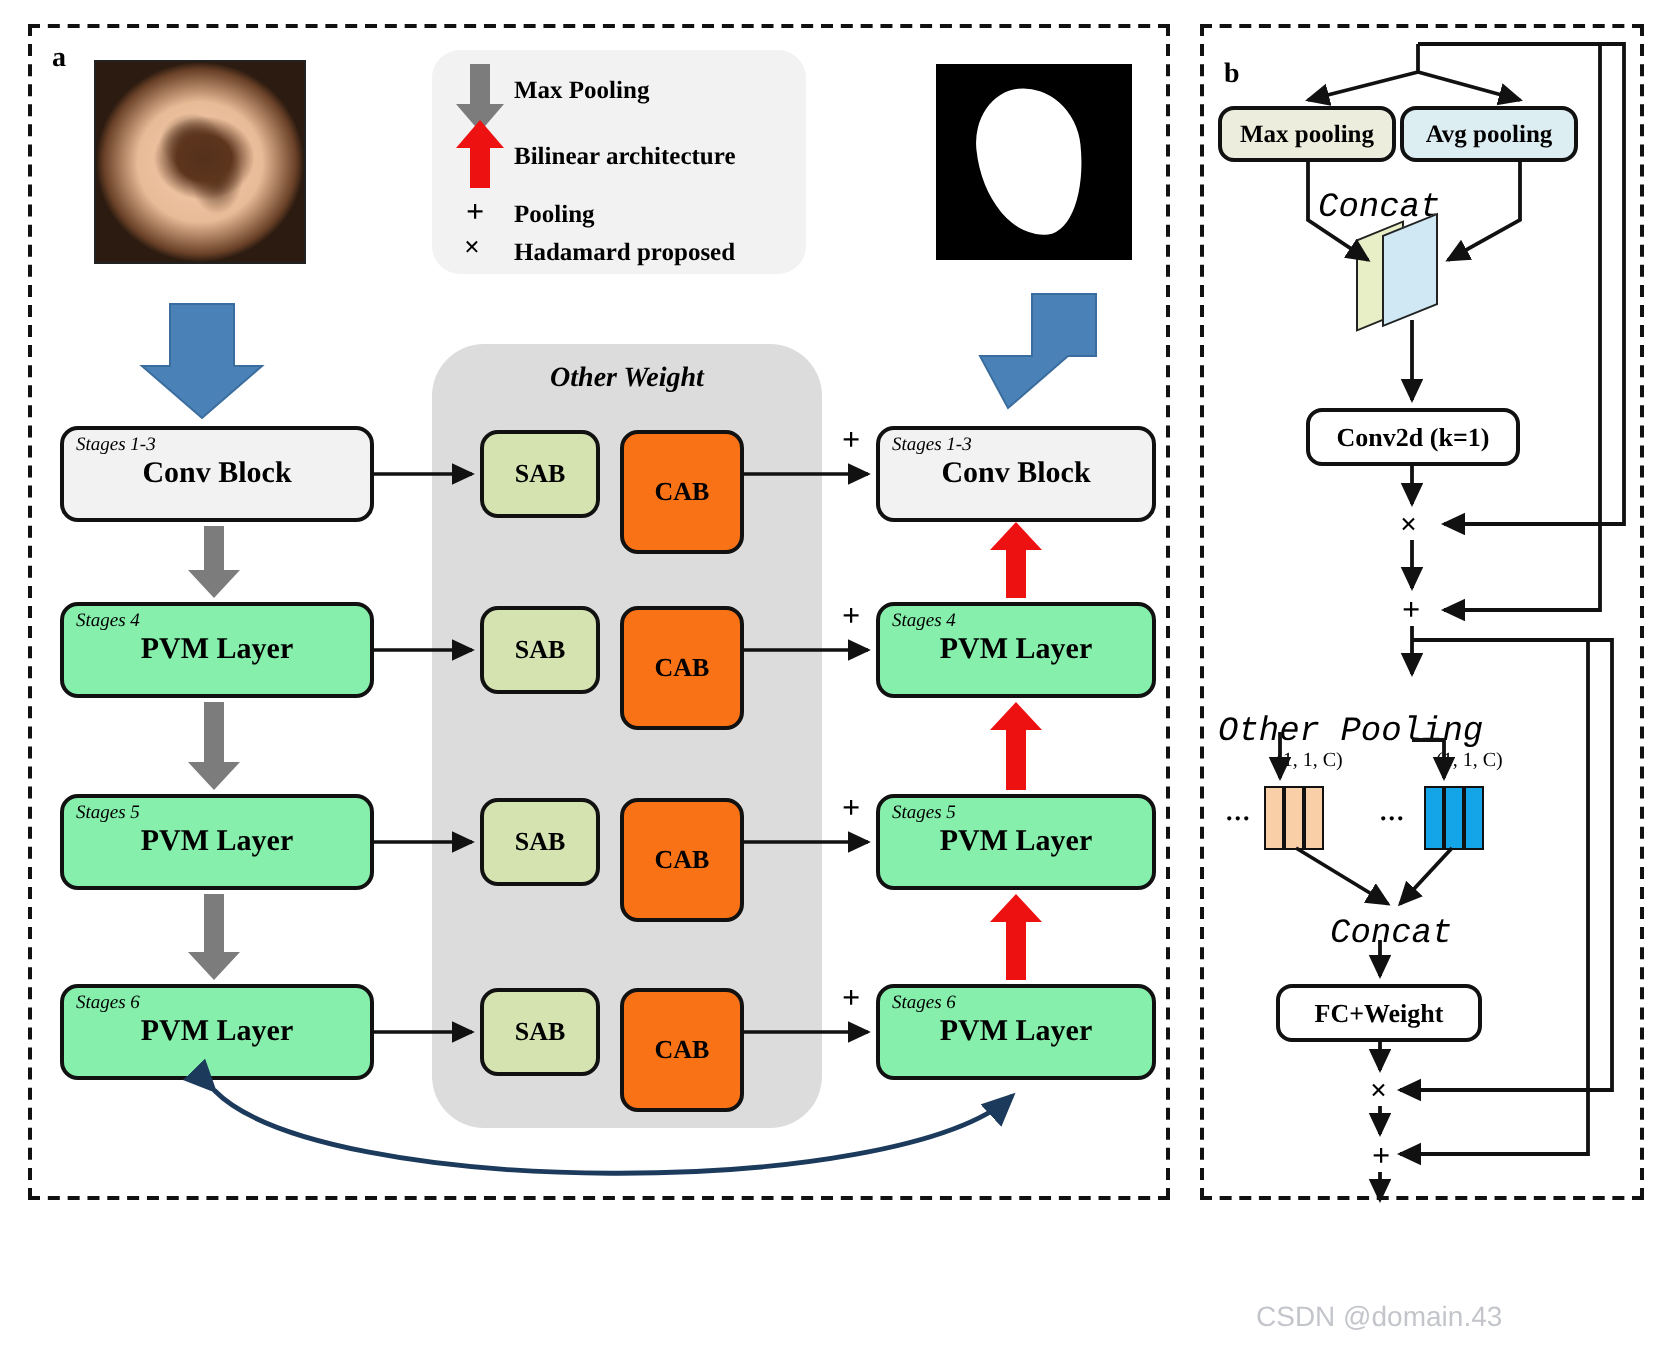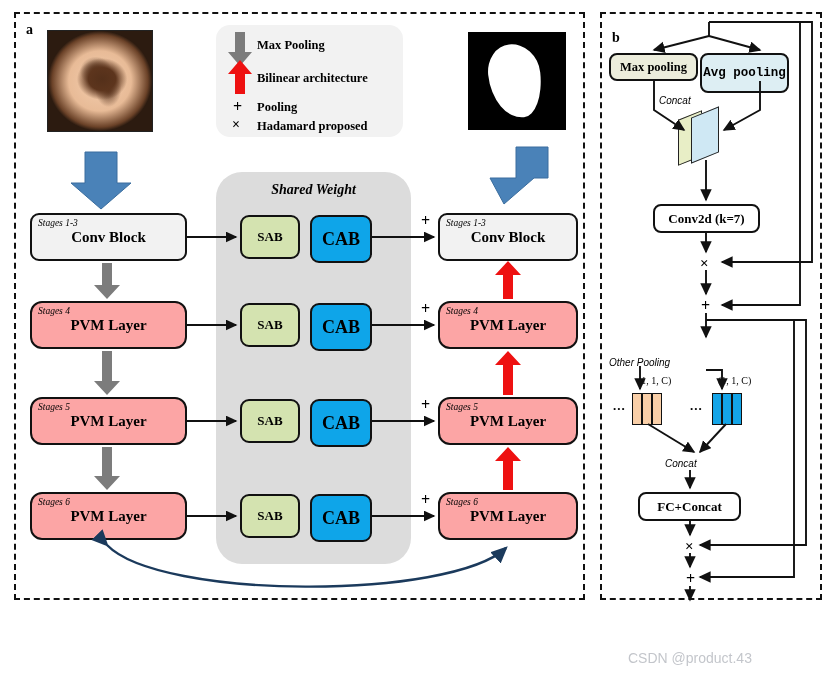--- a/index.html
+++ b/index.html
@@ -16,23 +16,23 @@
 
   
   .blk{position:absolute;box-sizing:border-box;border:2px solid #111;
        border-radius:9px;display:flex;align-items:center;justify-content:center;
        font-weight:bold;font-family:"Liberation Serif",serif;}
   .stage-label{position:absolute;left:6px;top:3px;font-style:italic;font-weight:normal;
                font-size:9.5px;font-family:"Liberation Serif",serif;}
   .enc-block{width:157px;height:48px;font-size:15px;}
   .dec-block{width:140px;height:48px;font-size:15px;}
   .sab{width:60px;height:44px;font-size:13px;background:#d4e3b0;border-radius:9px;}
-  .cab{width:62px;height:48px;font-size:18px;background:#0ea5e9;border-radius:9px;}
+  .cab{width:62px;height:62px;font-size:13px;background:#f97316;border-radius:9px;}
   .conv-bg{background:#f2f2f2;}
-  .pvm-bg{background:#fca5a5;border-radius:12px;}
+  .pvm-bg{background:#86efac;}
 
   
   .shared-slab{position:absolute;left:216px;top:172px;width:195px;height:392px;
                background:#dcdcdc;border-radius:26px;}
   .shared-title{position:absolute;left:216px;top:182px;width:195px;text-align:center;
                 font-style:italic;font-weight:bold;font-size:14px;
                 font-family:"Liberation Serif",serif;}
 
   
   .legend{position:absolute;left:216px;top:25px;width:187px;height:112px;
@@ -58,26 +58,26 @@
   #arrows{position:absolute;left:0;top:0;width:836px;height:679px;pointer-events:none;}
 
   
   .op{position:absolute;font-size:16px;font-weight:bold;font-family:"Liberation Serif",serif;}
 
   
   .pb{position:absolute;box-sizing:border-box;border:2.2px solid #111;border-radius:8px;
       display:flex;align-items:center;justify-content:center;font-weight:bold;
       font-family:"Liberation Serif",serif;font-size:12.5px;}
   .maxpool{left:609px;top:53px;width:89px;height:28px;background:#eceddc;}
-  .avgpool{left:700px;top:53px;width:89px;height:40px;background:#ddeef3;font-family:Liberation Mono, monospace;}
+  .avgpool{left:700px;top:53px;width:89px;height:28px;background:#ddeef3;}
   .conv2d{left:653px;top:204px;width:107px;height:29px;background:#fff;font-size:13px;}
   .gap{left:659px;top:341px;width:95px;height:29px;background:#ddd8c0;font-size:14px;}
   .fcsig{left:638px;top:492px;width:103px;height:29px;background:#fff;font-size:13px;}
-  .lbl-ital{position:absolute;font-style:italic;font-family:Liberation Sans, sans-serif;
-            font-size:10px;}
+  .lbl-ital{position:absolute;font-style:italic;font-family:Liberation Mono, monospace;
+            font-size:17px;}
   .lbl-small{position:absolute;font-family:"Liberation Serif",serif;font-size:10px;}
   .bar{position:absolute;border:1.6px solid #111;}
   .dots{position:absolute;font-weight:bold;font-size:13px;letter-spacing:1px;
         font-family:"Liberation Serif",serif;}
 
   
   .caption{position:absolute;left:6px;top:624px;width:828px;
            font-family:"Liberation Serif",serif;font-size:15.5px;line-height:1.32;}
   .wm{position:absolute;left:628px;top:650px;font-size:14px;color:#b9bcc2;
       font-family:"Liberation Sans",sans-serif;opacity:.85;}
@@ -98,21 +98,21 @@
 
   <div class="legend"></div>
   <div class="legend-row" style="left:257px;top:38px;">Max Pooling</div>
   <div class="legend-row" style="left:257px;top:71px;">Bilinear architecture</div>
   <div class="legend-row" style="left:257px;top:100px;">Pooling</div>
   <div class="legend-row" style="left:257px;top:119px;">Hadamard proposed</div>
   <div class="op" style="left:233px;top:98px;">+</div>
   <div class="op" style="left:232px;top:117px;font-size:14px;">×</div>
 
   <div class="shared-slab"></div>
-  <div class="shared-title">Shared Weight</div>
+  <div class="shared-title">Other Weight</div>
 
   <div class="blk enc-block conv-bg" style="left:30px;top:213px;">
     <span class="stage-label">Stages 1-3</span>
     <span>Conv Block</span>
   </div>
   <div class="blk enc-block pvm-bg" style="left:30px;top:301px;">
     <span class="stage-label">Stages 4</span>
     <span>PVM Layer</span>
   </div>
   <div class="blk enc-block pvm-bg" style="left:30px;top:397px;">
@@ -164,21 +164,21 @@
   <div class="pb maxpool">Max pooling</div>
   <div class="pb avgpool">Avg pooling</div>
 
   <div class="lbl-ital" style="left:659px;top:95px;">Concat</div>
 
   <div style="position:absolute;left:678px;top:115px;width:22px;height:44px;background:#e8eec6;
               border:1.4px solid #222;transform:skewY(-22deg);"></div>
   <div style="position:absolute;left:691px;top:112px;width:26px;height:44px;background:#cfe8f4;
               border:1.4px solid #222;transform:skewY(-22deg);"></div>
 
-  <div class="pb conv2d">Conv2d (k=7)</div>
+  <div class="pb conv2d">Conv2d (k=1)</div>
 
   <div class="op" style="left:700px;top:255px;font-size:15px;">×</div>
   <div class="op" style="left:701px;top:297px;">+</div>
 
 
   <div class="lbl-ital" style="left:609px;top:357px;">Other Pooling</div>
   <div class="lbl-small" style="left:638px;top:375px;">(1, 1, C)</div>
   <div class="lbl-small" style="left:718px;top:375px;">(1, 1, C)</div>
 
   <div class="dots" style="left:613px;top:398px;">...</div>
@@ -186,21 +186,21 @@
   <div class="bar" style="left:642px;top:393px;width:8px;height:30px;background:#f9cfa8;"></div>
   <div class="bar" style="left:652px;top:393px;width:8px;height:30px;background:#f9cfa8;"></div>
 
   <div class="dots" style="left:690px;top:398px;">...</div>
   <div class="bar" style="left:712px;top:393px;width:8px;height:30px;background:#14a5e8;"></div>
   <div class="bar" style="left:722px;top:393px;width:8px;height:30px;background:#14a5e8;"></div>
   <div class="bar" style="left:732px;top:393px;width:8px;height:30px;background:#14a5e8;"></div>
 
   <div class="lbl-ital" style="left:665px;top:458px;">Concat</div>
 
-  <div class="pb fcsig">FC+Concat</div>
+  <div class="pb fcsig">FC+Weight</div>
 
   <div class="op" style="left:685px;top:538px;font-size:15px;">×</div>
   <div class="op" style="left:686px;top:570px;">+</div>
 
   <svg id="arrows">
     <defs>
       <marker id="ah-black" markerWidth="7" markerHeight="7" refX="5.6" refY="3" orient="auto">
         <path d="M0,0 L6.4,3 L0,6 z" fill="#111"></path>
       </marker>
       <marker id="ah-navy" markerWidth="8" markerHeight="8" refX="6" refY="3.2" orient="auto">
@@ -287,15 +287,15 @@
 
       <path d="M690,586 L690,600" marker-end="url(#ah-black)"></path>
     </g>
   </svg>
 
   <svg style="position:absolute;left:228px;top:30px;width:30px;height:66px;">
     <path d="M7,2 L17,2 L17,22 L24,22 L12,36 L0,22 L7,22 z" fill="#7c7c7c"></path>
     <path d="M7,64 L17,64 L17,44 L24,44 L12,30 L0,44 L7,44 z" fill="#ee1111"></path>
   </svg>
 
-  <div class="wm">CSDN @product.43</div>
+  <div class="wm">CSDN @domain.43</div>
 
 </div>
 
 </body></html>

